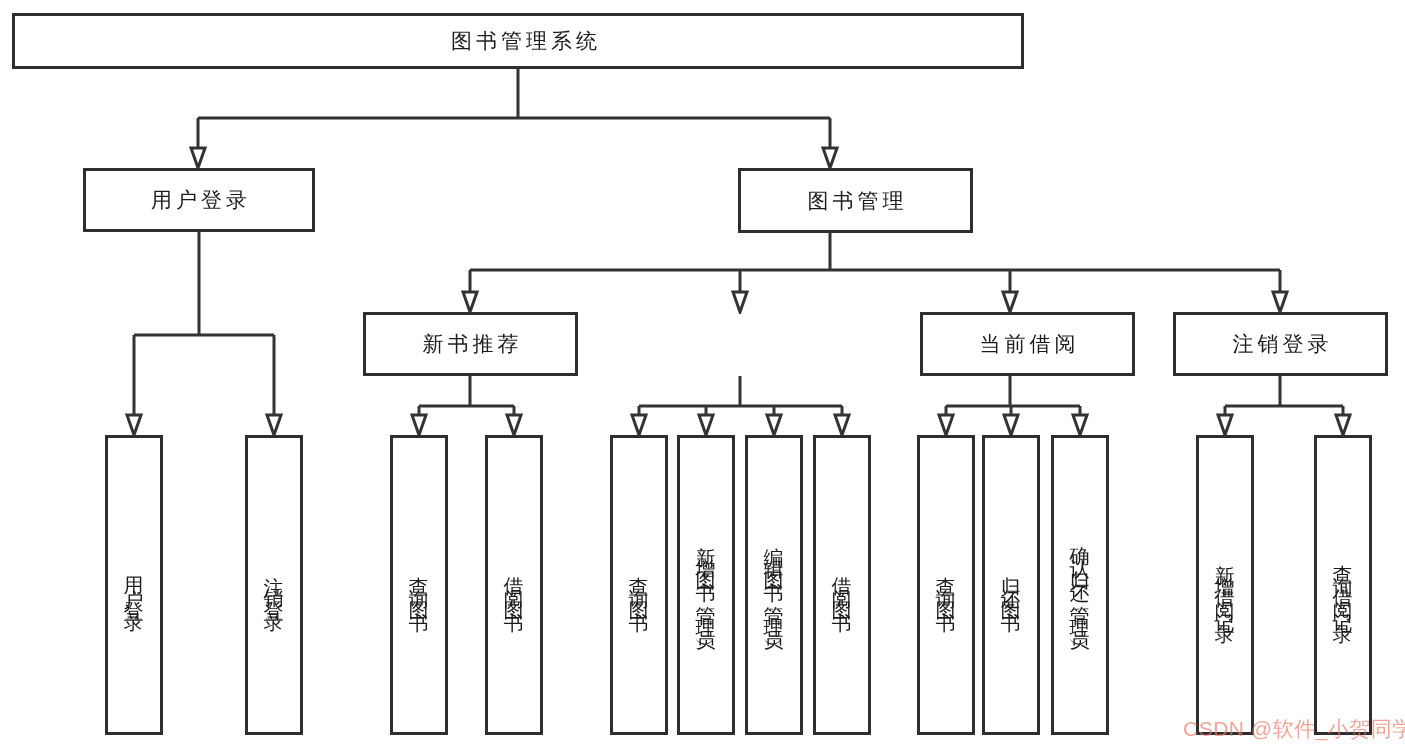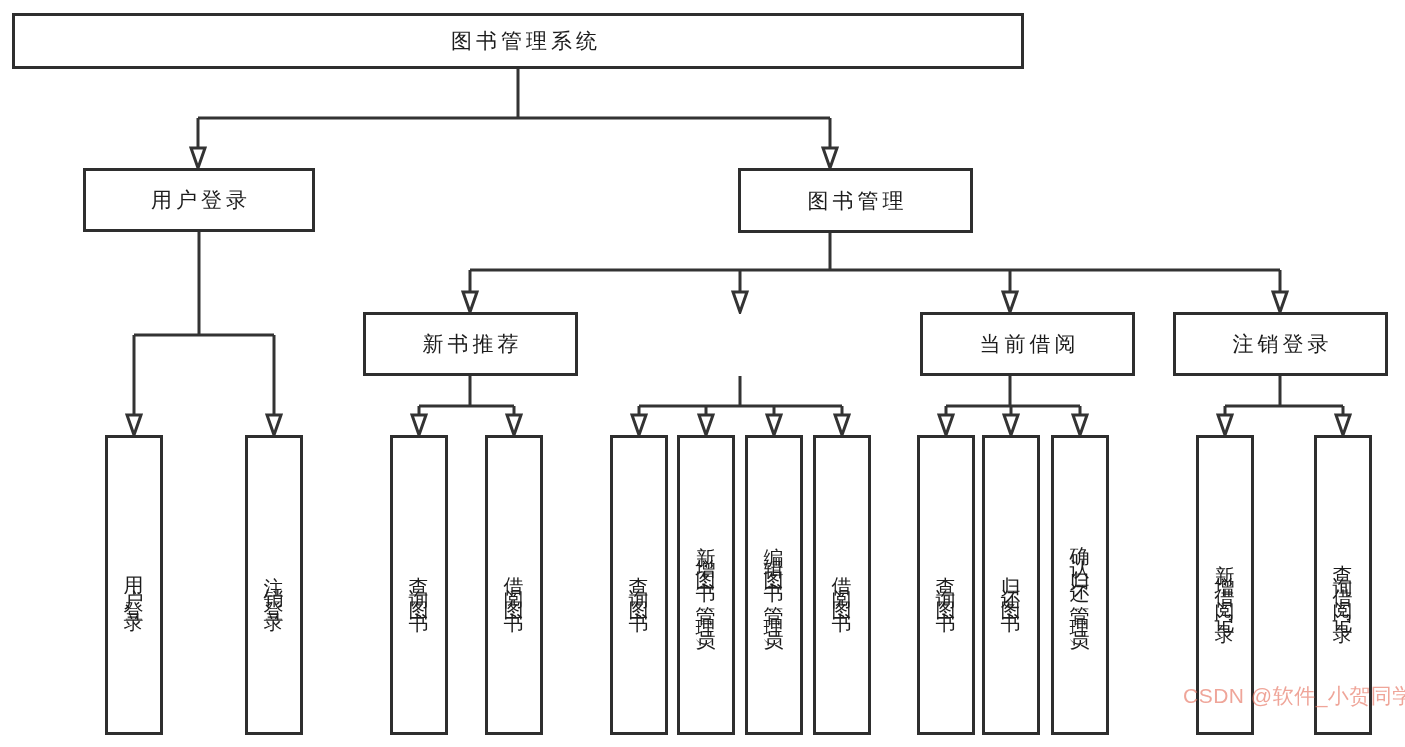--- a/index.html
+++ b/index.html
@@ -16,21 +16,21 @@
     color:#1c1c1c;
   }
   .h-node { font-size:21px; letter-spacing:4px; text-indent:4px; white-space:nowrap; }
   .v-node .vtext {
     writing-mode:vertical-rl; text-orientation:mixed;
     font-size:20px; line-height:1; letter-spacing:12px; white-space:nowrap;
   }
   .leaf { top:435px; height:300px; width:58px; }
   .lvl3 { top:312px; height:64px; width:215px; }
   .watermark {
-    position:absolute; left:1183px; top:682px; width:222px;
+    position:absolute; left:1183px; top:715px; width:222px;
     font-size:21px; letter-spacing:0.5px; white-space:nowrap;
     color:rgba(232,122,104,0.68); z-index:5;
   }
 </style>
 </head>
 <body>
 
 <div class="canvas">
 
   <svg class="wires" xmlns="http://www.w3.org/2000/svg">

